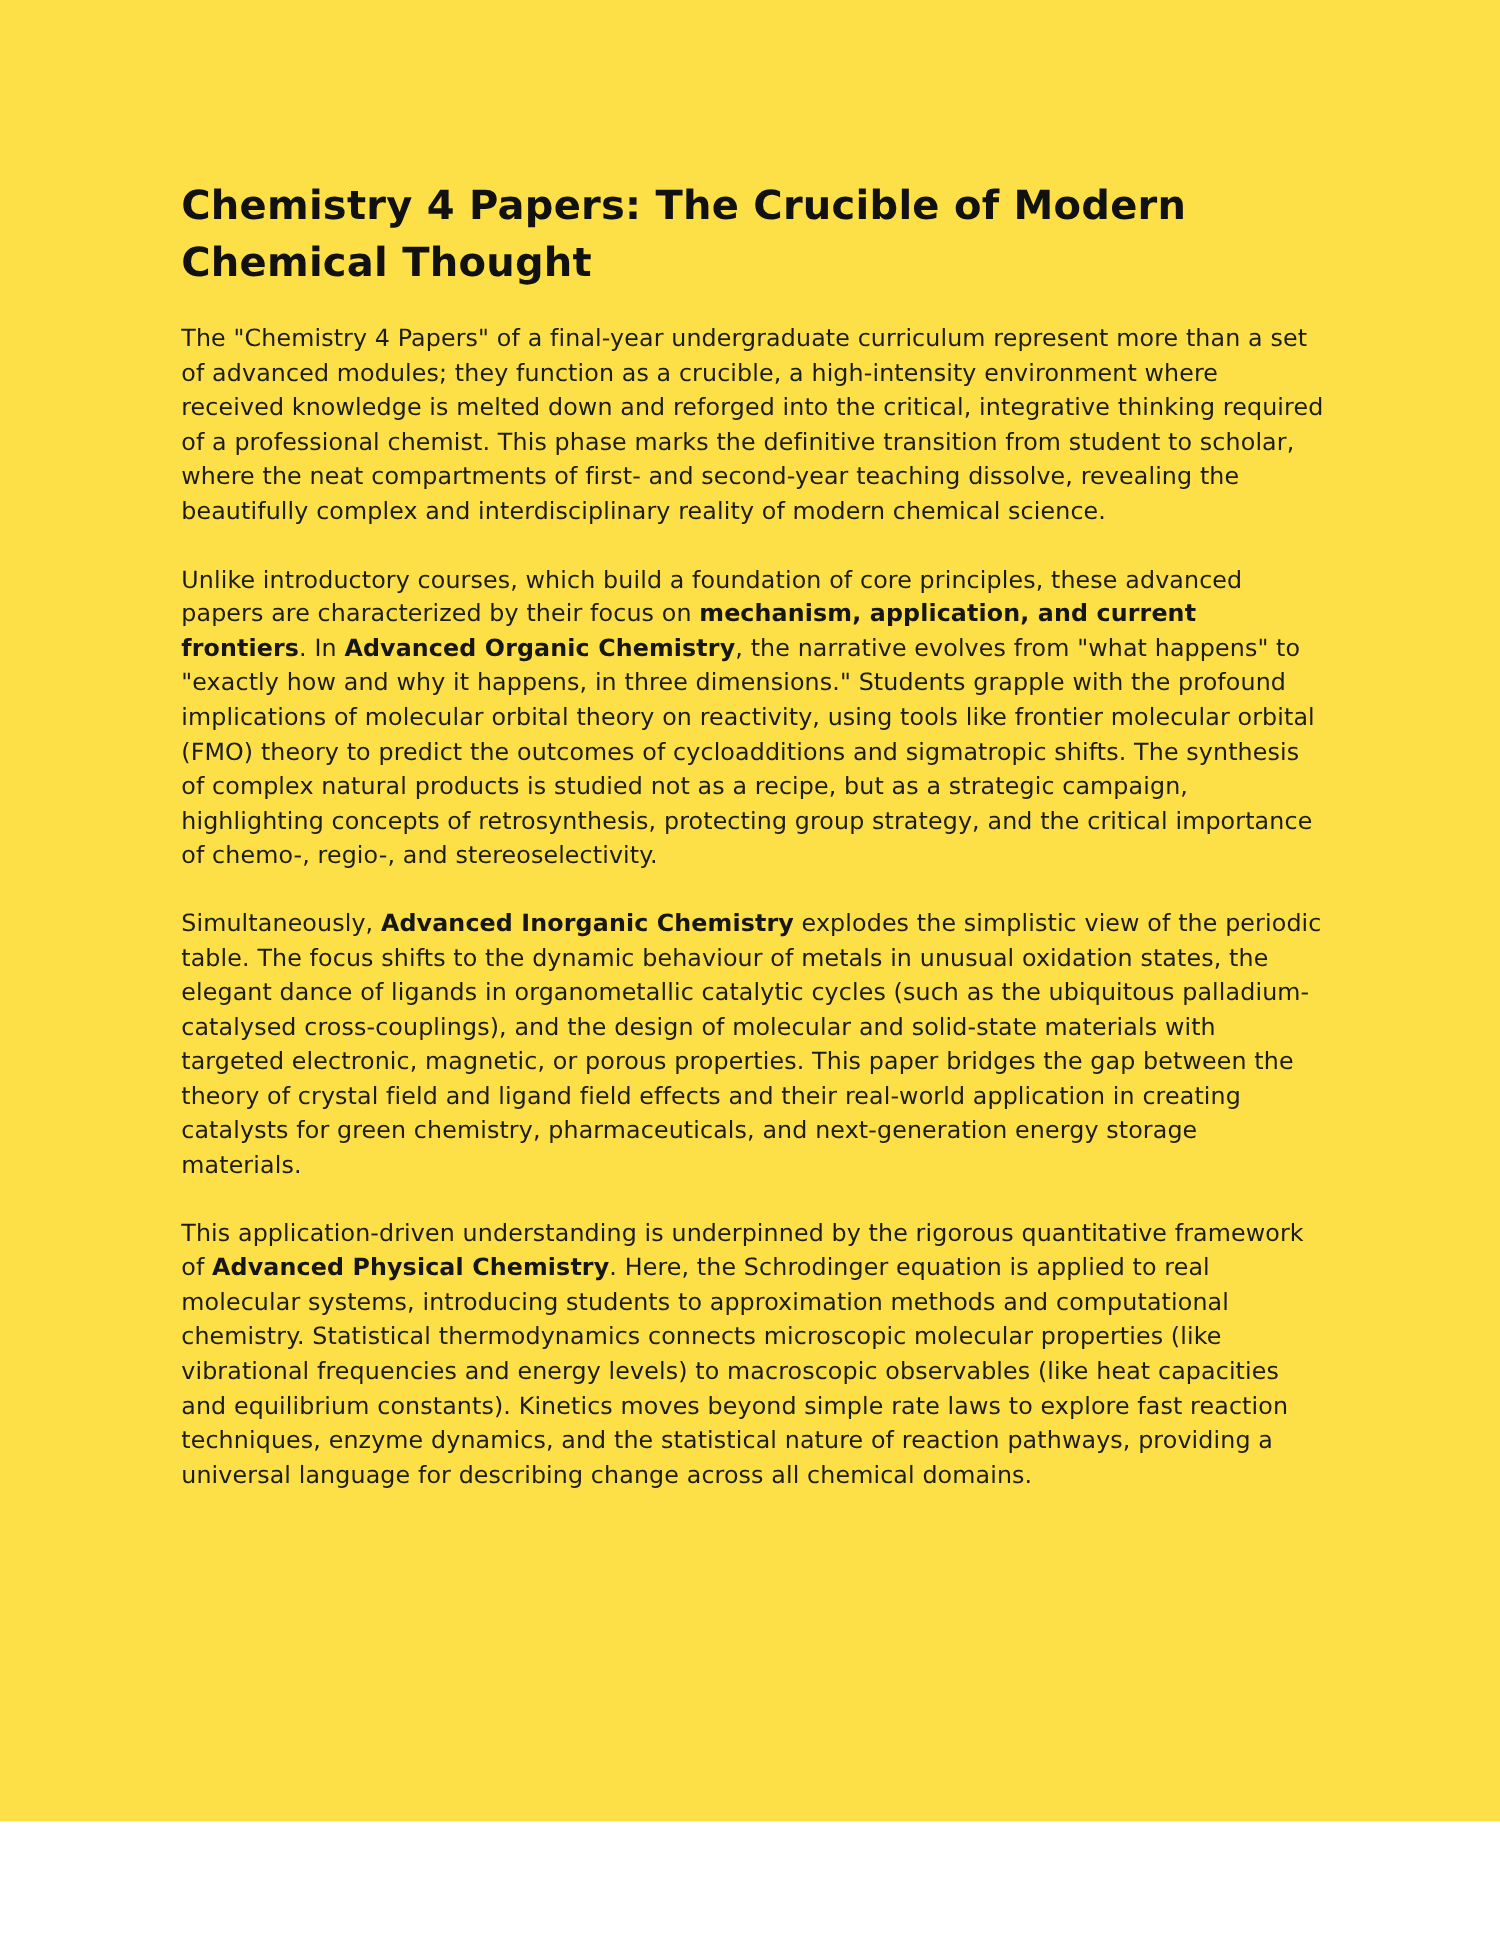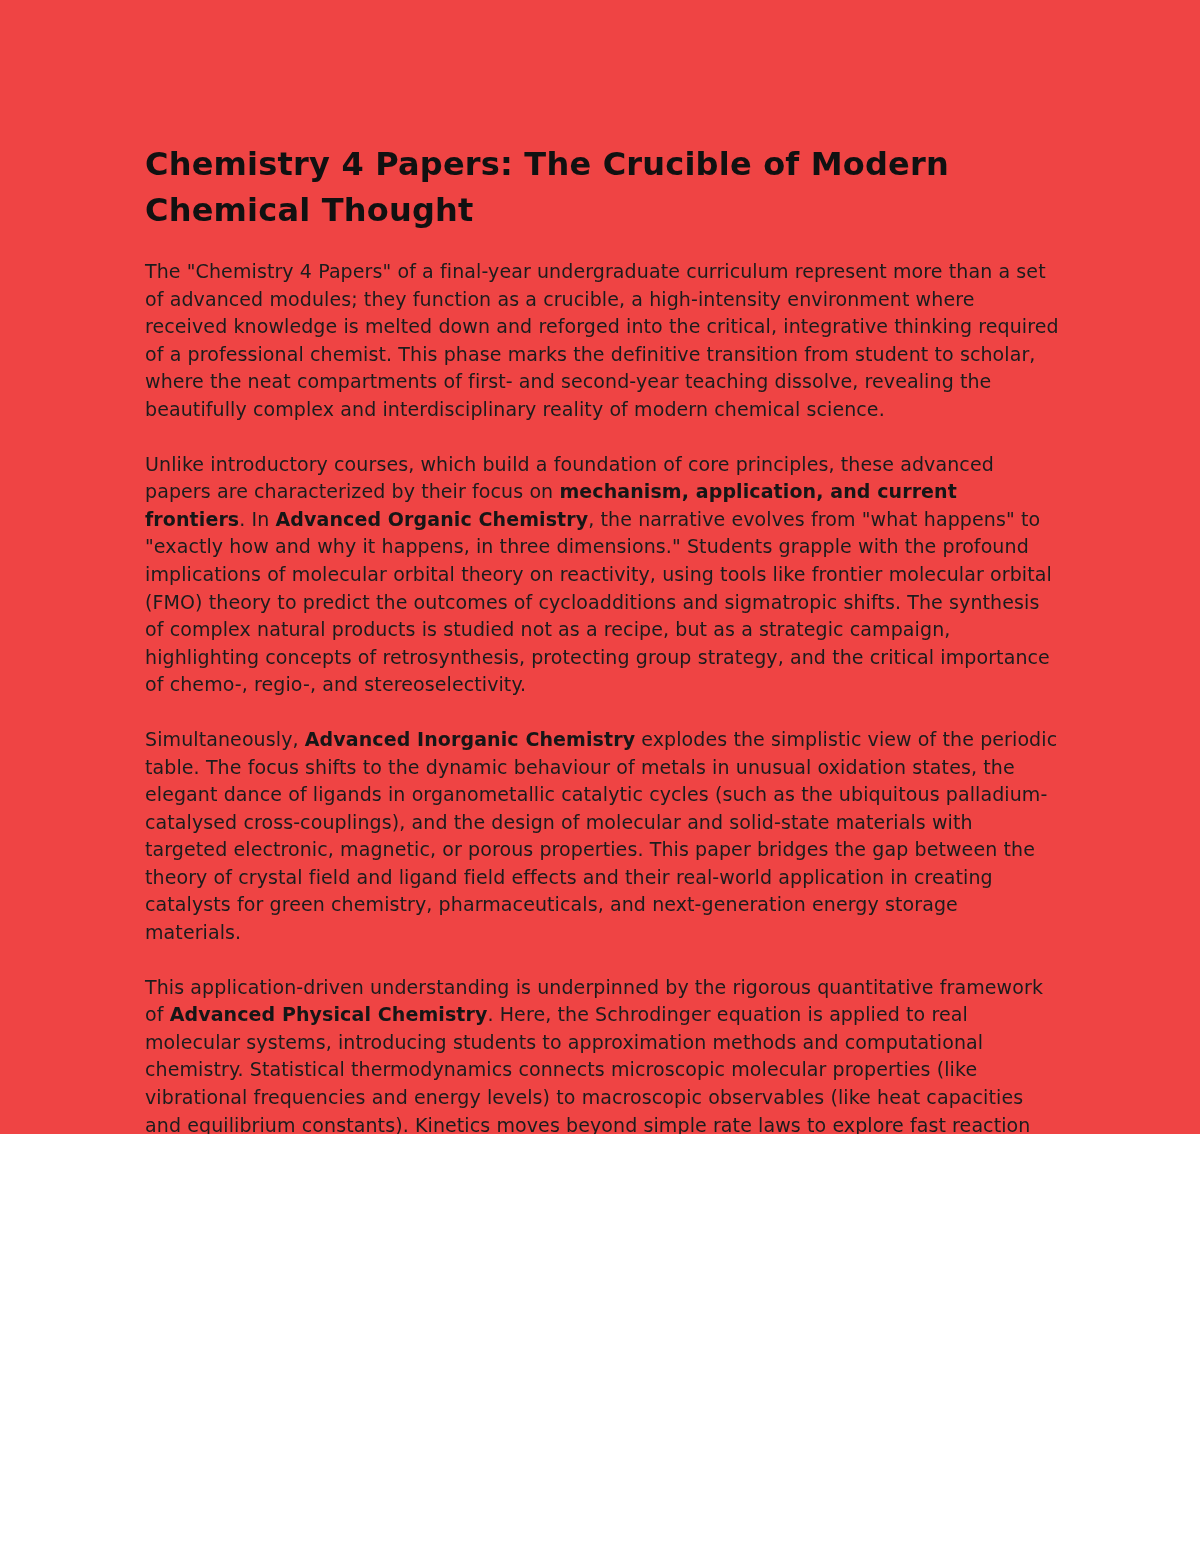--- a/index.html
+++ b/index.html
@@ -9,23 +9,23 @@
   }
   body {
     width: 1200px;
     height: 1553px;
     font-family: "DejaVu Sans", "Liberation Sans", sans-serif;
     -webkit-font-smoothing: antialiased;
   }
   .page {
     box-sizing: border-box;
     width: 1200px;
-    height: 1134px;
+    height: 1457px;
     padding: 141px 85px 0 145px;
-    background: #ef4444;
+    background: #fde047;
     overflow: hidden;
   }
   .content {
     width: 915px;
   }
   h1.doc-title {
     margin: 0 0 25px 0;
     font-size: 32px;
     line-height: 46px;
     font-weight: bold;

